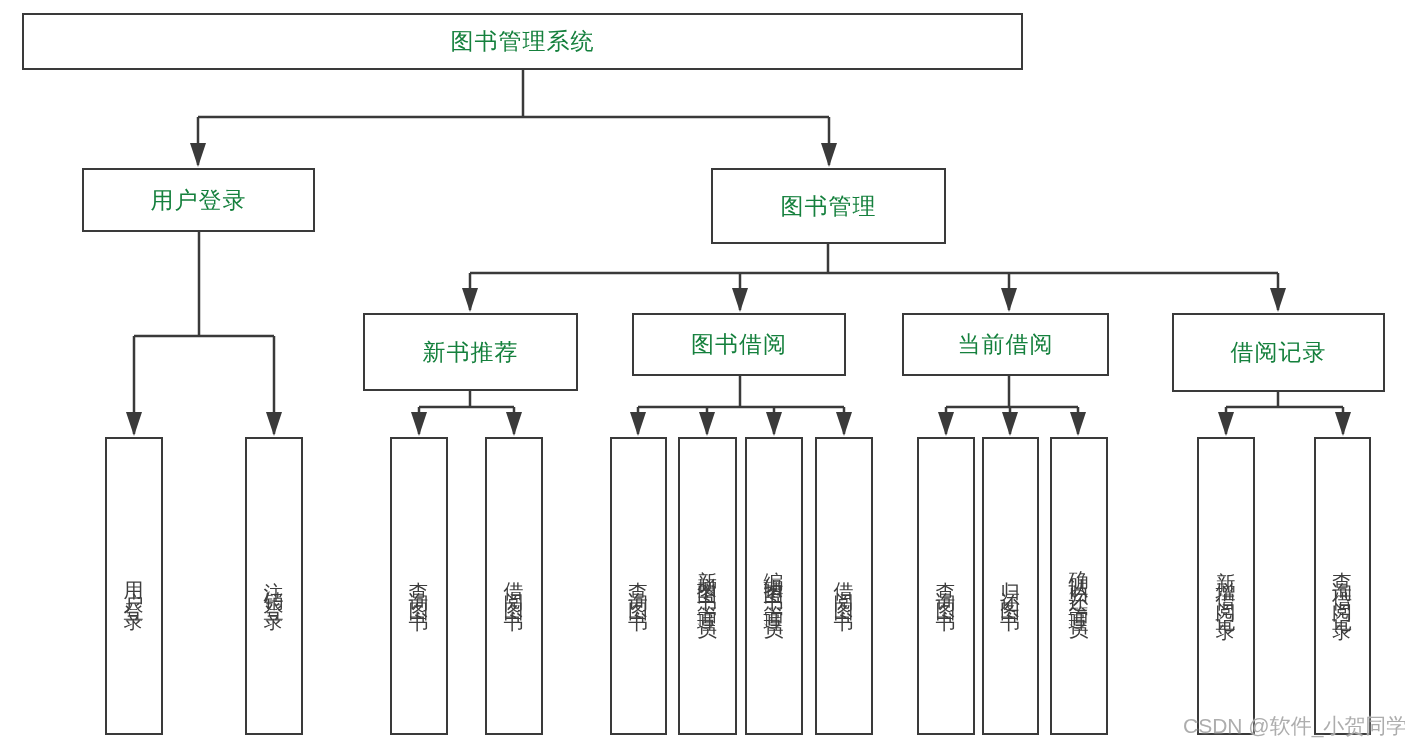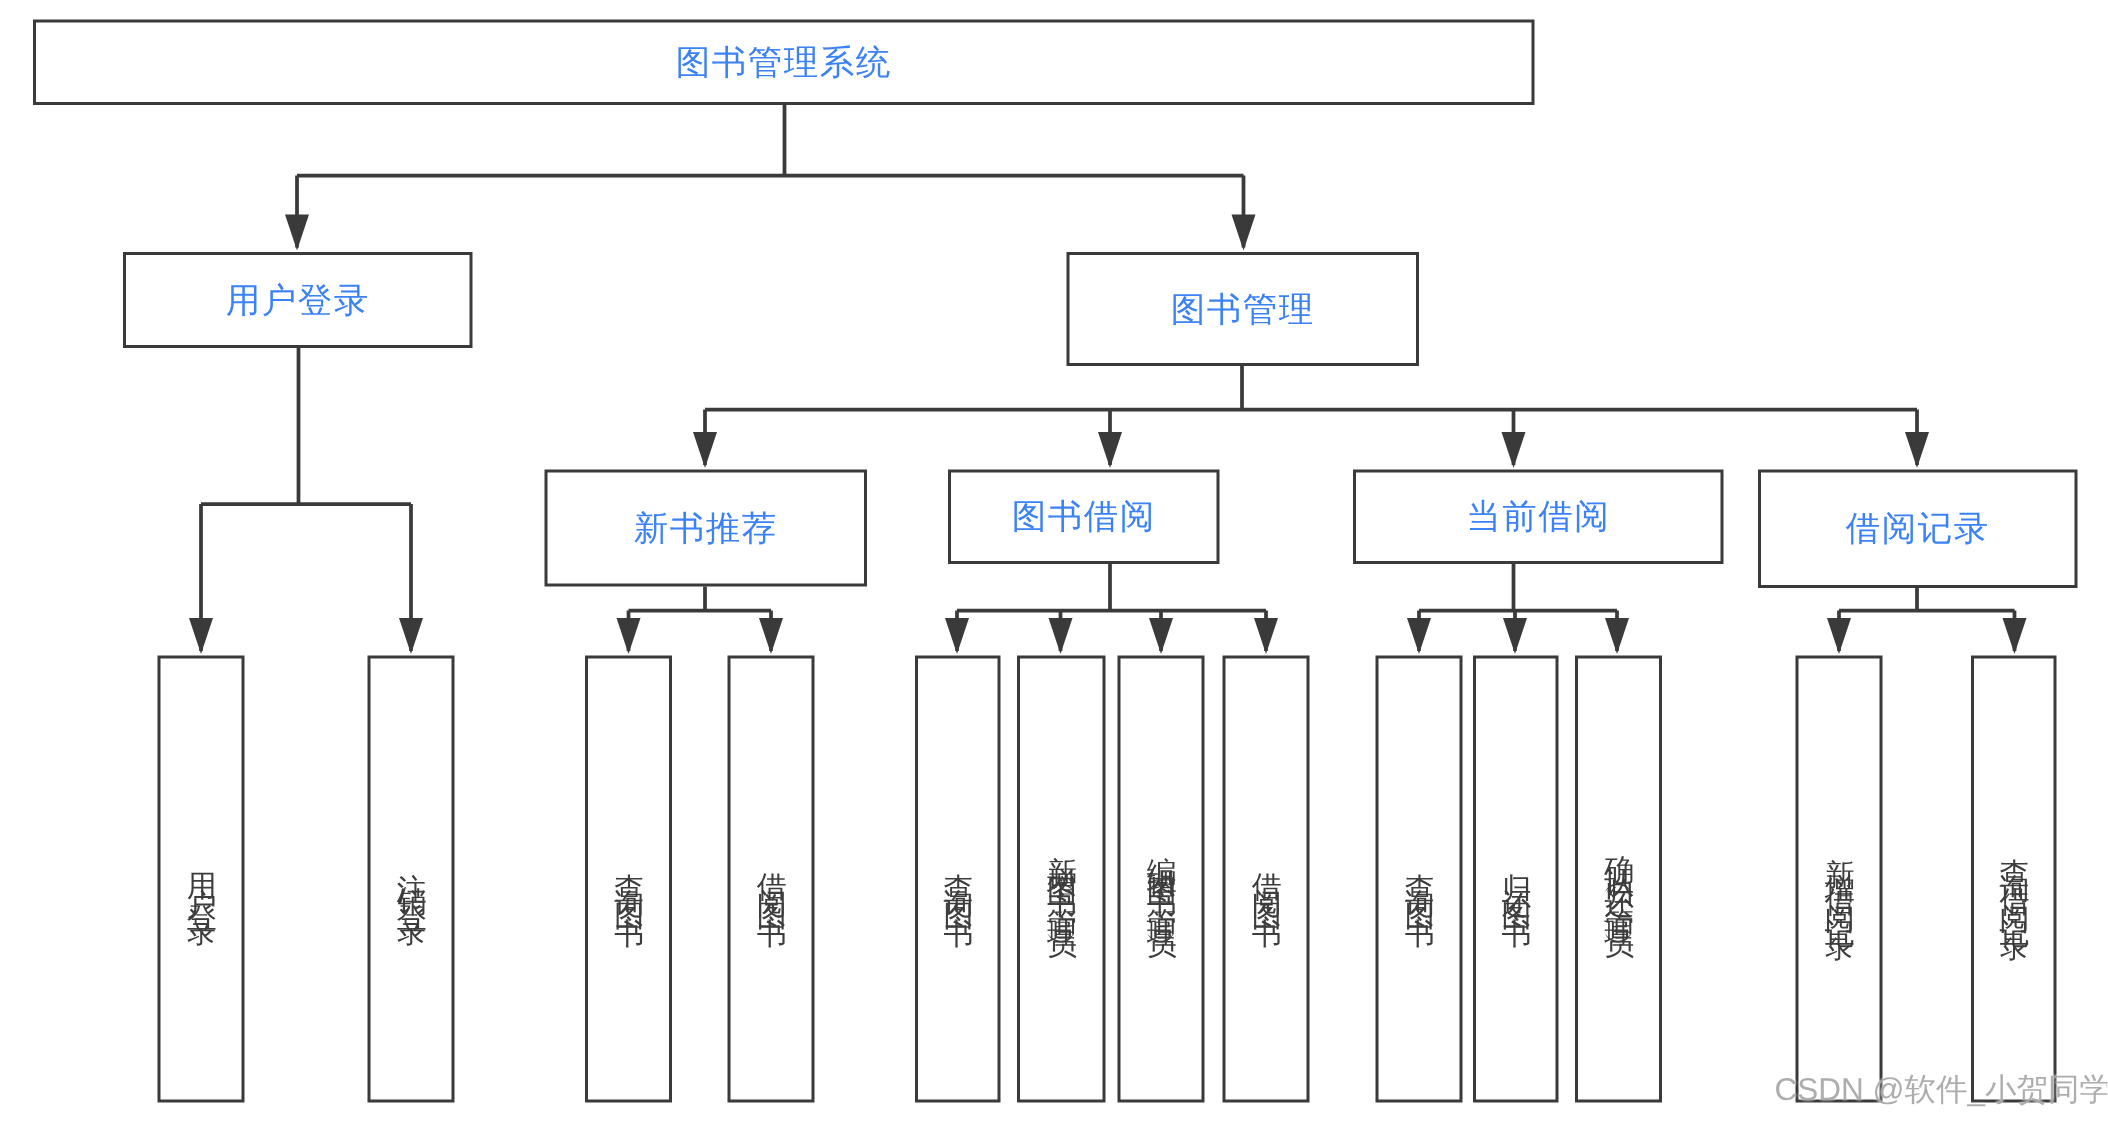--- a/index.html
+++ b/index.html
@@ -16,21 +16,21 @@
   }
   .box{
     position:absolute;
     box-sizing:border-box;
     background:#ffffff;
     border:2.5px solid #3a3a3a;
     display:flex;align-items:center;justify-content:center;
     z-index:2;
   }
   .lbl{
-    color:#3b82f6;
+    color:#15803d;
     font-size:23px;
     letter-spacing:1px;
     white-space:nowrap;
   }
   .vlbl{
     color:#3d3d3d;
     font-size:20px;
     writing-mode:vertical-rl;
     text-orientation:mixed;
     letter-spacing:10px;
@@ -125,24 +125,24 @@
   <div class="box" style="left:82px;top:168px;width:233px;height:64px">
     <span class="lbl">用户登录</span>
   </div>
   <div class="box" style="left:711px;top:168px;width:235px;height:76px">
     <span class="lbl">图书管理</span>
   </div>
 
   <div class="box" style="left:363px;top:313px;width:215px;height:78px">
     <span class="lbl">新书推荐</span>
   </div>
-  <div class="box" style="left:632px;top:313px;width:181px;height:63px">
+  <div class="box" style="left:632px;top:313px;width:214px;height:63px">
     <span class="lbl">图书借阅</span>
   </div>
-  <div class="box" style="left:902px;top:313px;width:247px;height:63px">
+  <div class="box" style="left:902px;top:313px;width:207px;height:63px">
     <span class="lbl">当前借阅</span>
   </div>
   <div class="box" style="left:1172px;top:313px;width:213px;height:79px">
     <span class="lbl">借阅记录</span>
   </div>
 
   <div class="box" style="left:105px;top:437px;width:58px;height:298px">
     <span class="vlbl">用户登录</span>
   </div>
   <div class="box" style="left:245px;top:437px;width:58px;height:298px">

